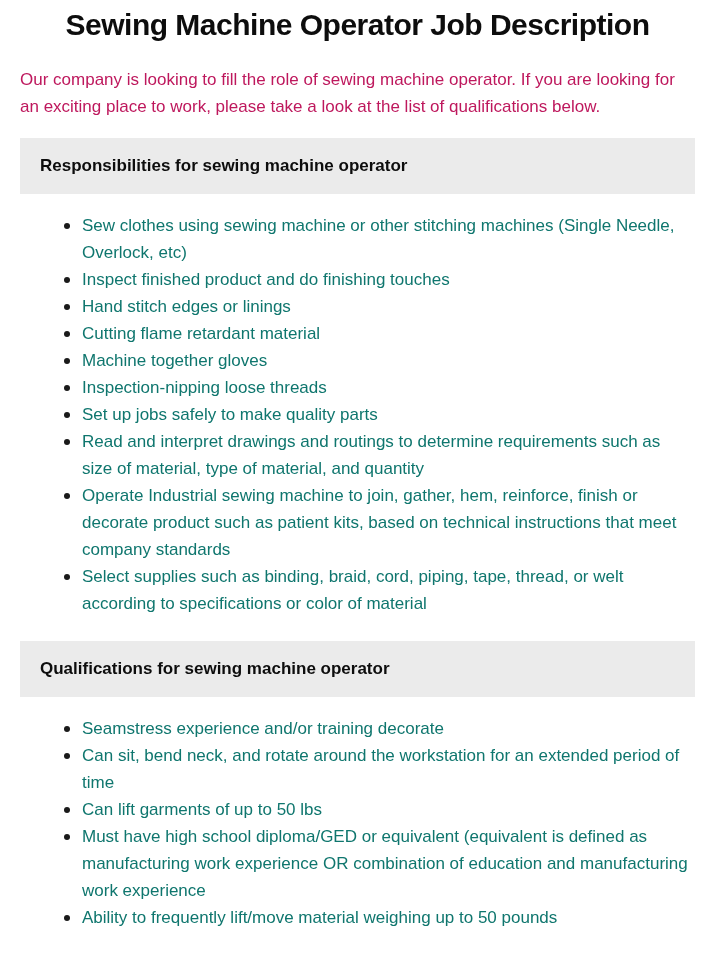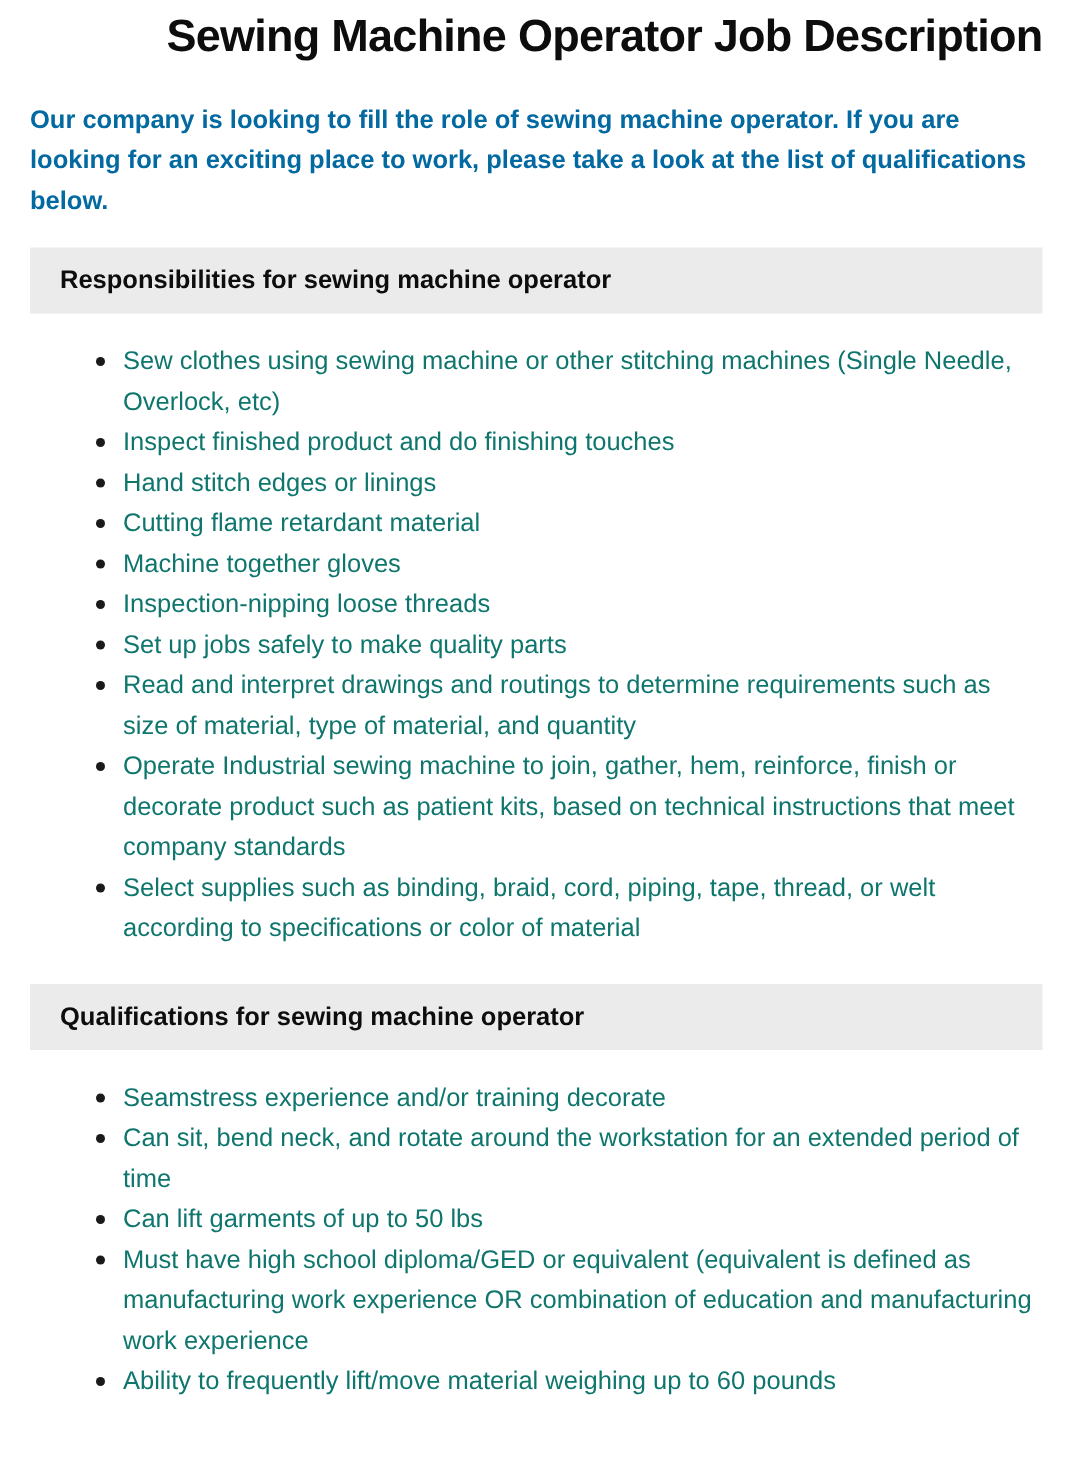--- a/index.html
+++ b/index.html
@@ -11,36 +11,36 @@
   }
   .page {
     width: 720px;
     min-height: 976px;
     padding: 6px 25px 30px 20px;
     background: #ffffff;
   }
   h1.page-title {
     font-size: 30px;
     font-weight: 700;
-    text-align: right;
+    text-align: center;
     letter-spacing: -0.5px;
     color: #0d0d0d;
     margin-top: 2px;
     margin-bottom: 24px;
   }
   p.intro {
     font-size: 17px;
     line-height: 27px;
-    font-weight: 700;
-    color: #0369a1;
+    font-weight: 400;
+    color: #be185d;
     margin-bottom: 18px;
   }
   .section-heading {
     background: #ebebeb;
-    height: 44px;
+    height: 56px;
     display: flex;
     align-items: center;
     padding-left: 20px;
     margin-bottom: 18px;
   }
   .section-heading span {
     font-size: 17px;
     font-weight: 700;
     color: #0d0d0d;
   }
@@ -95,16 +95,16 @@
 
   <div class="section-heading">
     <span>Qualifications for sewing machine operator</span>
   </div>
 
   <ul class="bullet-list">
     <li>Seamstress experience and/or training decorate</li>
     <li>Can sit, bend neck, and rotate around the workstation for an extended period of time</li>
     <li>Can lift garments of up to 50 lbs</li>
     <li>Must have high school diploma/GED or equivalent (equivalent is defined as manufacturing work experience OR combination of education and manufacturing work experience</li>
-    <li>Ability to frequently lift/move material weighing up to 60 pounds</li>
+    <li>Ability to frequently lift/move material weighing up to 50 pounds</li>
   </ul>
 
 </div>
 
 </body></html>

